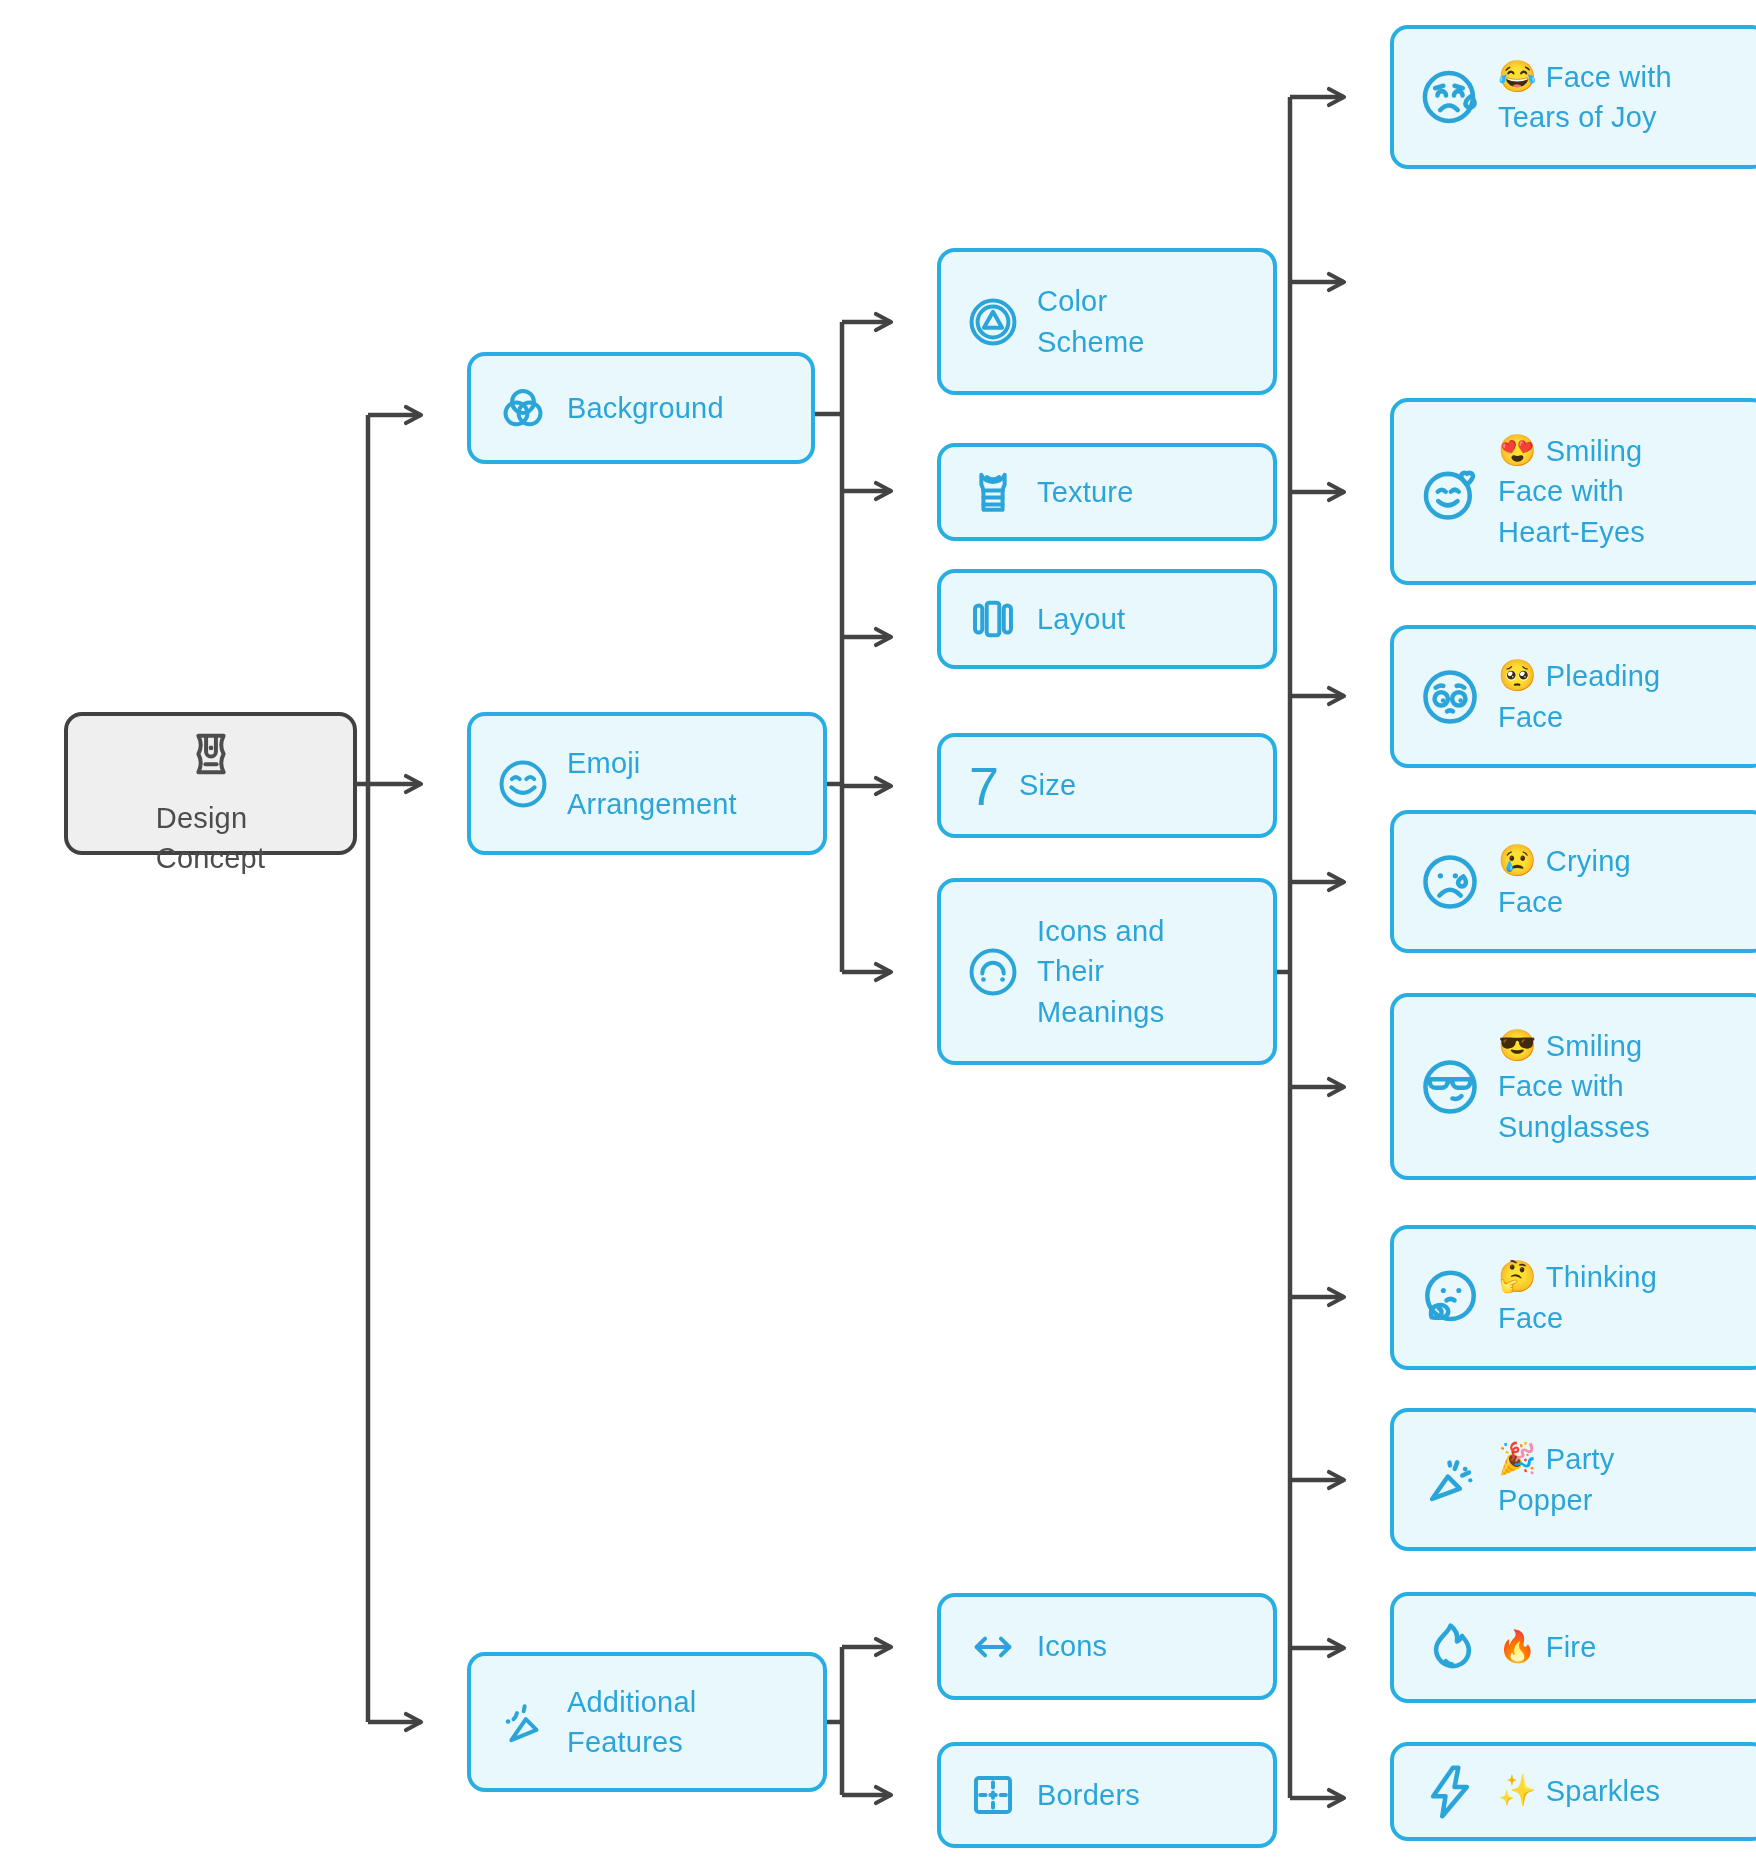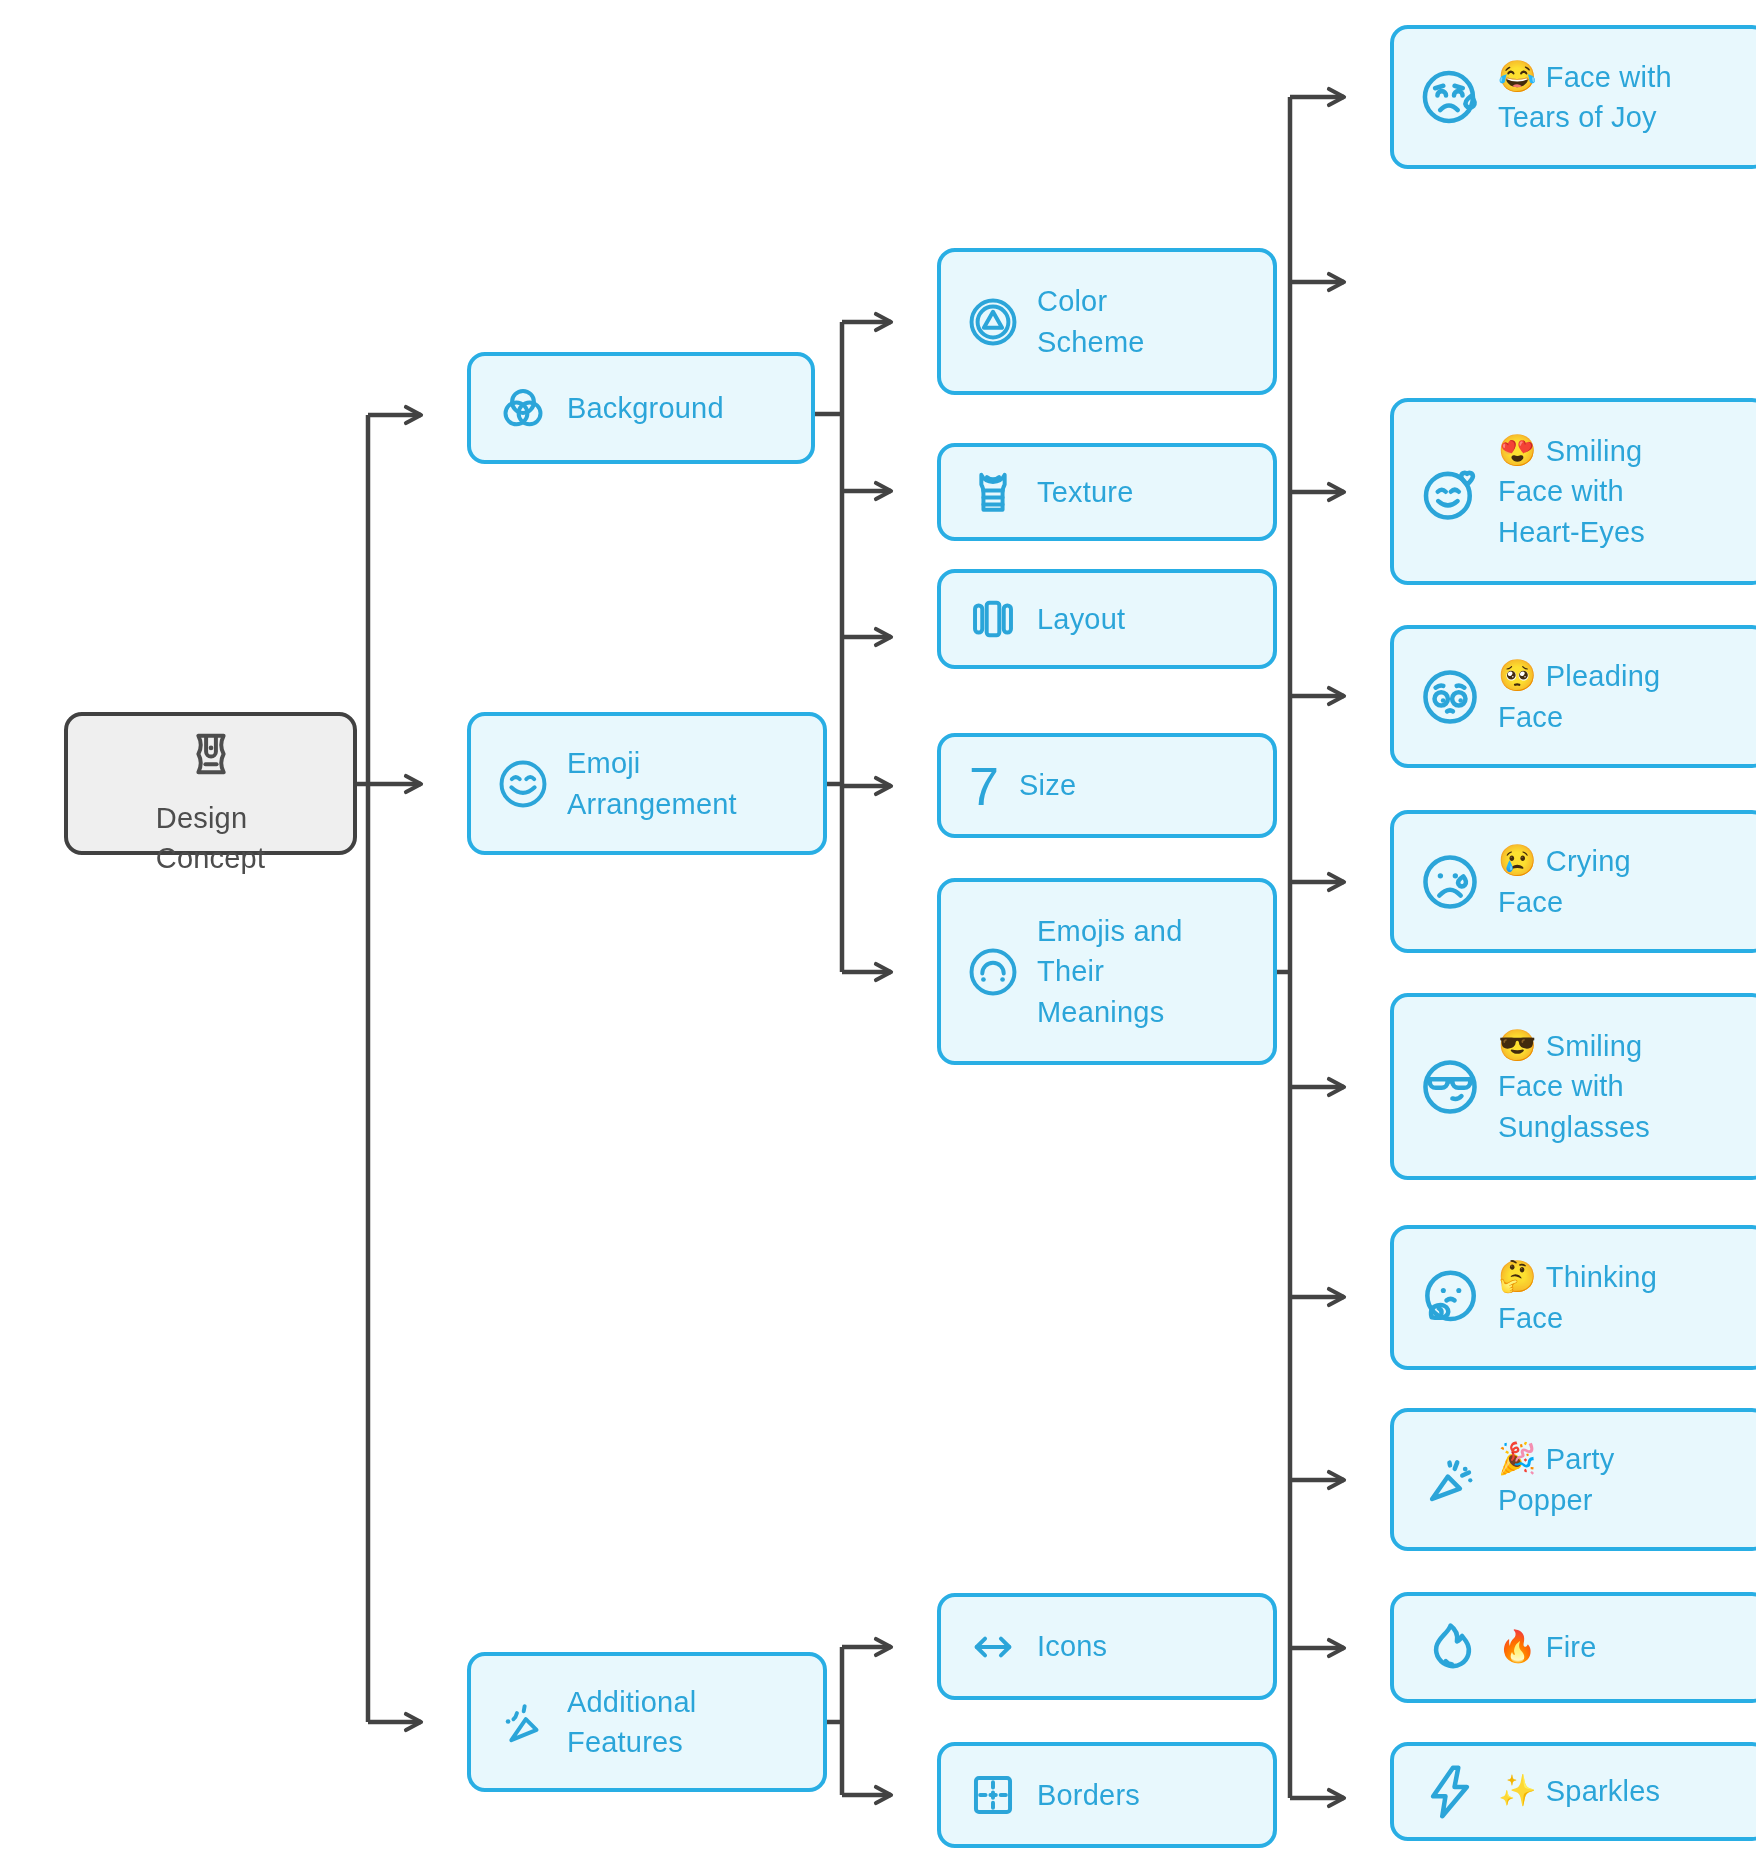--- a/index.html
+++ b/index.html
@@ -152,21 +152,21 @@
     <span class="label">Size</span>
   </div>
 
   <div class="node" style="left:897px;top:878px;width:340px;height:187px">
     <svg class="ic" viewBox="0 0 24 24">
       <circle cx="12" cy="12" r="9.2"></circle>
       <path d="M7.4,12.6 a4.6,4.6 0 0 1 9.2,0"></path>
       <circle cx="7.9" cy="15.2" r="1" fill="currentColor" stroke="none"></circle>
       <circle cx="16.1" cy="15.2" r="1" fill="currentColor" stroke="none"></circle>
     </svg>
-    <span class="label">Emojis and
+    <span class="label">Icons and
 Their
 Meanings</span>
   </div>
 
   <div class="node" style="left:897px;top:1593px;width:340px;height:107px">
     <svg class="ic" viewBox="0 0 24 24">
       <path d="M5,12 H19"></path>
       <path d="M8.6,8.4 L5,12 l3.6,3.6 M15.4,8.4 L19,12 l-3.6,3.6"></path>
     </svg>
     <span class="label">Icons</span>

